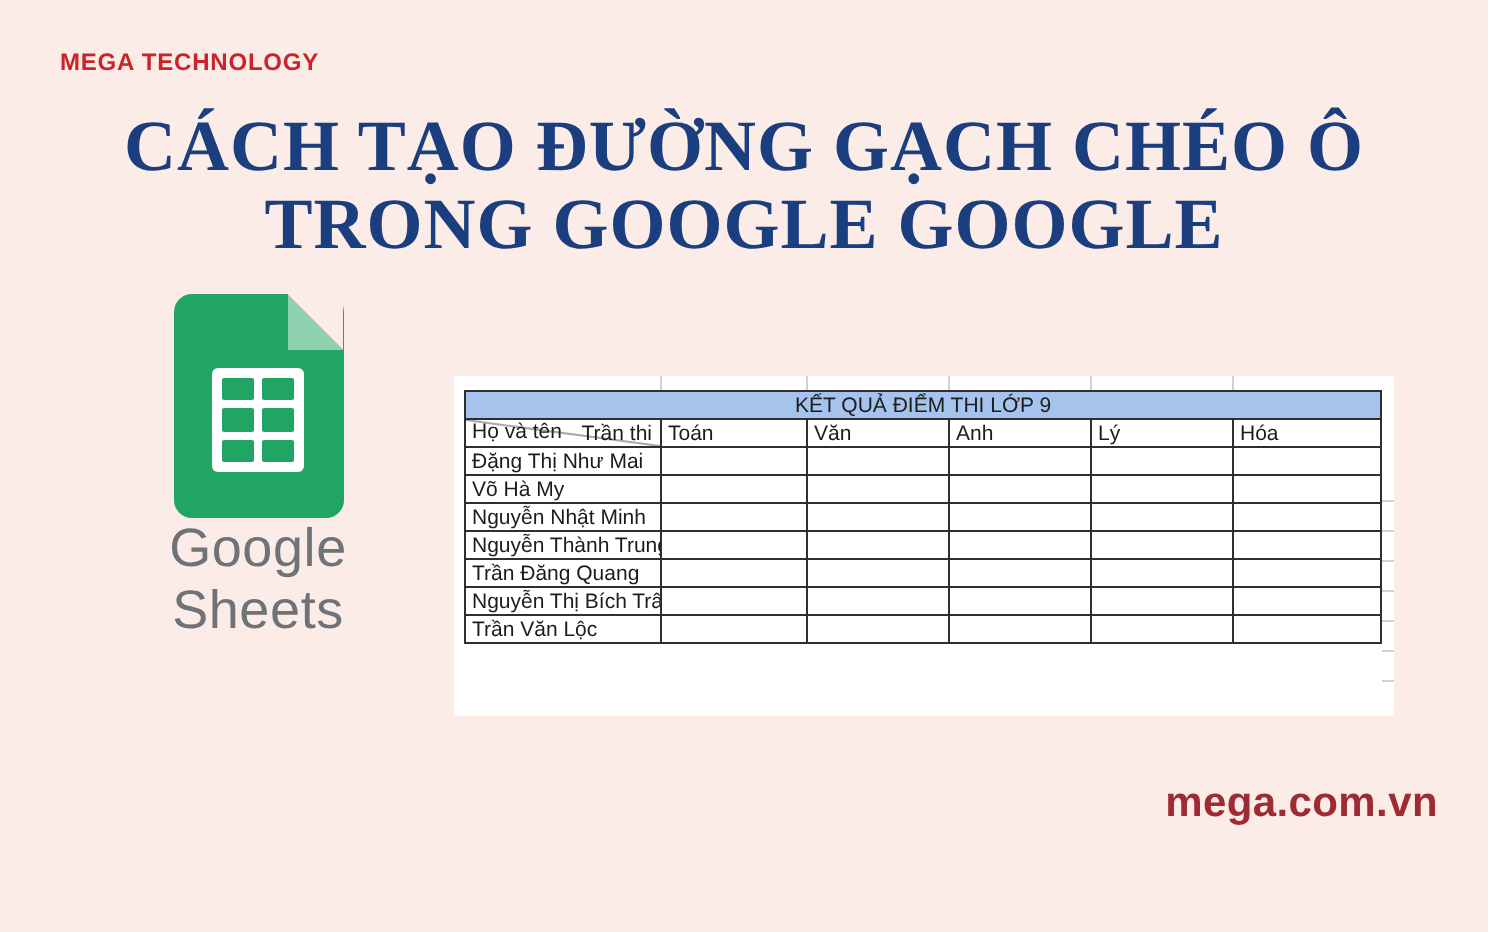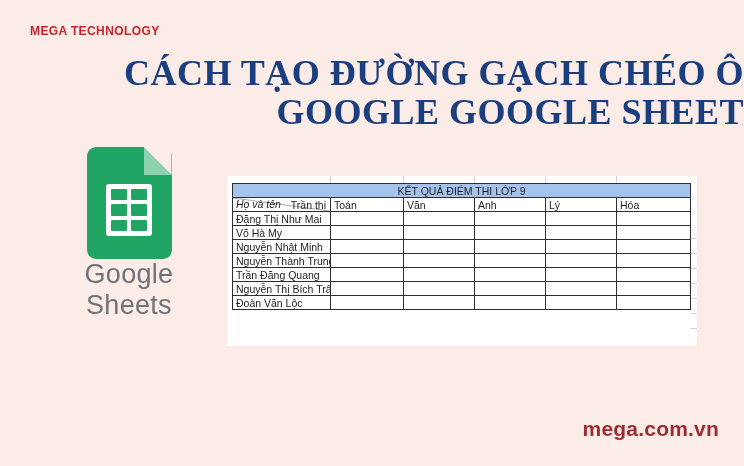--- a/index.html
+++ b/index.html
@@ -12,21 +12,21 @@
   }
   
   .brand{
     position:absolute;left:30px;top:24px;
     font-size:12px;font-weight:800;letter-spacing:.4px;
     color:var(--brand-red,#cb2329);
   }
   
   .title{
     position:absolute;left:0;top:54px;width:744px;margin:0;
-    text-align:right;
+    text-align:center;
     font-family:"Liberation Serif",serif;
     font-weight:700;font-size:36px;line-height:39px;letter-spacing:.5px;
     color:var(--title-navy,#1b3e7e);
   }
   .title span{display:block;}
   
   .logo{position:absolute;left:38px;top:147px;width:182px;}
   .doc{
     position:relative;width:85px;height:112px;margin:0 auto;
     background:var(--sheets-green,#21a565);
@@ -50,61 +50,61 @@
     gap:4px;
   }
   .gridicon i{background:var(--sheets-green,#21a565);border-radius:1px;}
   .logo-label{
     text-align:center;
     font-size:27px;letter-spacing:.3px;
     color:var(--logo-text-gray,#6f7377);
   }
   
   .panel{
-    position:absolute;left:227px;top:176px;width:470px;height:170px;
+    position:absolute;left:227px;top:188px;width:470px;height:170px;
     background:#fff;
   }
   .stub-v{position:absolute;top:0;width:1px;height:7px;background:#ccd2d8;}
   .stub-h{position:absolute;left:464px;width:6px;height:1px;background:#ccd2d8;}
   table.sheet{
     position:absolute;left:5px;top:7px;
     border-collapse:collapse;table-layout:fixed;width:458px;
     font-family:"Liberation Sans",sans-serif;font-size:10.5px;color:#1c1c1c;
   }
   table.sheet td{
     border:1px solid #2e2e2e;padding:0 3px;height:13px;
     overflow:hidden;white-space:nowrap;
   }
   td.ttl{
     background:var(--table-header-blue,#a6c3ee);
     text-align:center;height:12px;padding:0;
   }
   td.diag{position:relative;height:40px;padding:0;}
   td.diag svg{position:absolute;left:0;top:0;width:100%;height:100%;display:block;}
   .c-top{position:absolute;top:1px;right:4px;}
-  .c-bot{position:absolute;bottom:1px;left:3px;font-style:italic;}
+  .c-bot{position:absolute;bottom:1px;left:3px;}
   td.col-head{vertical-align:bottom;padding:0 0 1px 3px;}
   td.name-cell{padding-left:3px;}
   
   .footer{
-    position:absolute;right:25px;top:417px;
+    position:absolute;right:25px;top:390px;
     font-size:21px;font-weight:800;letter-spacing:.2px;
     color:var(--footer-red,#9e2b33);
   }
 </style>
 </head>
 <body>
 
 <div class="canvas">
 
   <div class="brand">MEGA TECHNOLOGY</div>
 
   <h1 class="title">
     <span>CÁCH TẠO ĐƯỜNG GẠCH CHÉO Ô</span>
-    <span>GOOGLE GOOGLE SHEET</span>
+    <span>TRONG GOOGLE GOOGLE</span>
   </h1>
 
   <div class="logo">
     <div class="doc">
       <div class="fold-cut"></div>
       <div class="fold"></div>
       <div class="gridicon">
         <i></i>
           <i></i>
           <i></i>
@@ -203,21 +203,21 @@
           </tr>
           <tr>
             <td class="name-cell">Nguyễn Thị Bích Trâm</td>
             <td></td>
             <td></td>
             <td></td>
             <td></td>
             <td></td>
           </tr>
           <tr>
-            <td class="name-cell">Đoàn Văn Lộc</td>
+            <td class="name-cell">Trần Văn Lộc</td>
             <td></td>
             <td></td>
             <td></td>
             <td></td>
             <td></td>
           </tr>
         </tbody>
     </table>
   </div>
 

